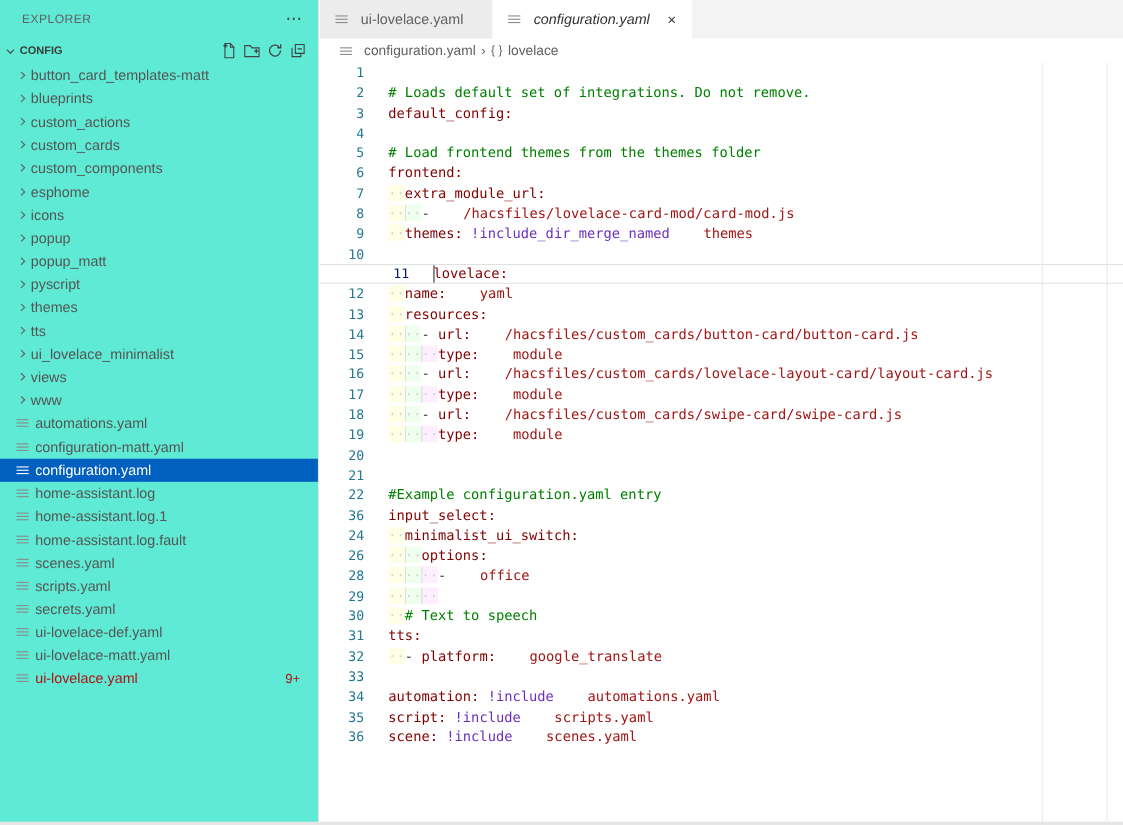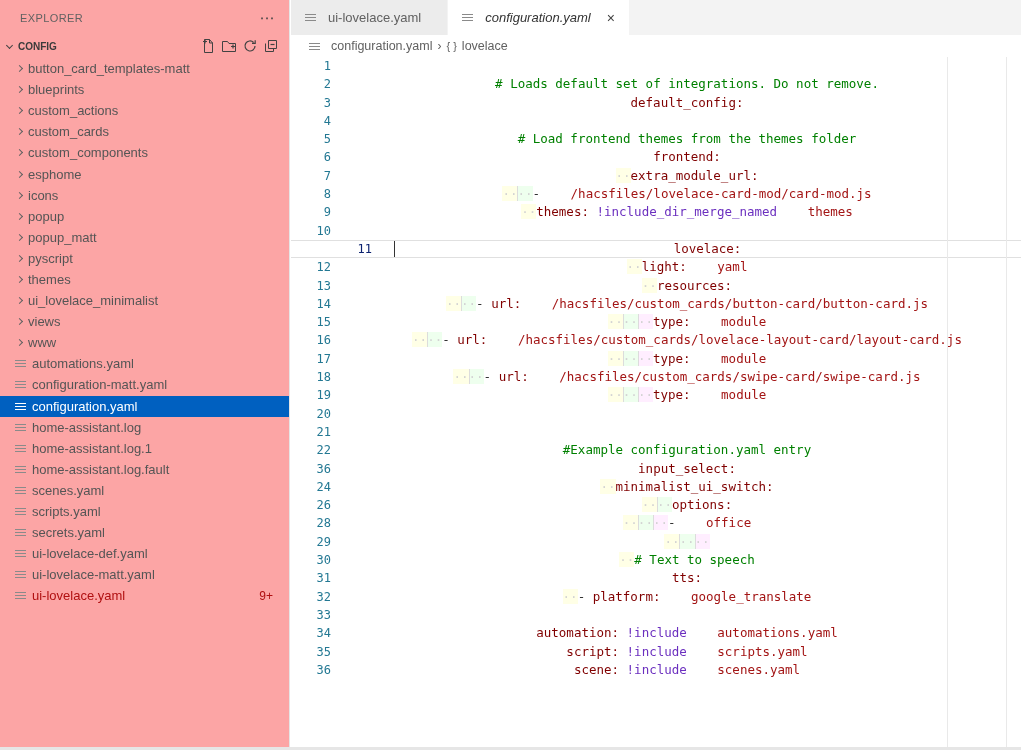--- a/index.html
+++ b/index.html
@@ -5,21 +5,21 @@
   * { margin:0; padding:0; box-sizing:border-box; }
   html,body { background:#fff; }
   .app {
     position:relative; width:1021px; height:750px; overflow:hidden;
     background:#fff; font-family:"Liberation Sans", sans-serif;
     -webkit-font-smoothing:antialiased;
   }
   
   .sidebar {
     position:absolute; left:0; top:0; width:290px; height:750px;
-    background:#fca5a5; border-right:1px solid #e5e5e5;
+    background:#5eead4; border-right:1px solid #e5e5e5;
   }
   .explorer-header {
     height:35px; display:flex; align-items:center; padding:0 14px 0 20px;
     color:#616161; font-size:11px; letter-spacing:.4px;
   }
   .explorer-header .spacer { flex:1; }
   .ellipsis-icon { font-size:15px; color:#424242; cursor:pointer; line-height:1; }
   .section-header {
     height:22px; display:flex; align-items:center; padding:0 10px 0 4px;
     font-size:10px; font-weight:700; color:#3b3b3b;
@@ -67,21 +67,21 @@
   .ruler.r1 { left:656px; }
   .ruler.r2 { left:715px; }
   .code-lines { position:relative; }
   .line {
     display:flex; height:18.3px; line-height:18.3px; white-space:pre;
     font-family:"DejaVu Sans Mono", monospace; font-size:12.5px; color:#000;
   }
   .line.active { box-shadow:inset 0 1px 0 #e0e0e0, inset 0 -1px 0 #e0e0e0; }
   .ln { flex:none; width:40px; text-align:right; font-size:12px; color:var(--c-line_number,#237893); }
   .line.active .ln { color:var(--c-active_line_number,#0b216f);margin-left:41px; }
-  .lc { flex:1; padding-left:22px; position:relative;text-align:center; }
+  .lc { flex:1; padding-left:22px; position:relative; }
   .key { color:var(--c-key,#800000); }
   .str { color:var(--c-string,#a31515);margin-left:23px; }
   .cmt { color:var(--c-comment,#008000); }
   .tag { color:var(--c-tag,#6b2fbf); }
   .pun { color:var(--c-punct,#333); }
   .iw  { color:#d3d3d3; }
   .bg0 { background:rgba(255,255,64,.13); }
   .bg1 { background:rgba(127,255,127,.13); }
   .bg2 { background:rgba(255,127,255,.13); }
   .ig  { box-shadow:inset 1px 0 0 #dcdcdc; }
@@ -170,20 +170,24 @@
         <div class="row">
           <span class="chev right"></span>
           <span>pyscript</span>
         </div>
         <div class="row">
           <span class="chev right"></span>
           <span>themes</span>
         </div>
         <div class="row">
           <span class="chev right"></span>
+          <span>tts</span>
+        </div>
+        <div class="row">
+          <span class="chev right"></span>
           <span>ui_lovelace_minimalist</span>
         </div>
         <div class="row">
           <span class="chev right"></span>
           <span>views</span>
         </div>
         <div class="row">
           <span class="chev right"></span>
           <span>www</span>
         </div>
@@ -264,21 +268,21 @@
           <div class="line"><span class="ln">2</span><span class="lc"><span class="cmt"># Loads default set of integrations. Do not remove.</span></span></div>
           <div class="line"><span class="ln">3</span><span class="lc"><span class="key">default_config:</span></span></div>
           <div class="line"><span class="ln">4</span><span class="lc"></span></div>
           <div class="line"><span class="ln">5</span><span class="lc"><span class="cmt"># Load frontend themes from the themes folder</span></span></div>
           <div class="line"><span class="ln">6</span><span class="lc"><span class="key">frontend:</span></span></div>
           <div class="line"><span class="ln">7</span><span class="lc"><span class="iw bg0">··</span><span class="key">extra_module_url:</span></span></div>
           <div class="line"><span class="ln">8</span><span class="lc"><span class="iw bg0">··</span><span class="iw bg1 ig">··</span><span class="pun">- </span><span class="str">/hacsfiles/lovelace-card-mod/card-mod.js</span></span></div>
           <div class="line"><span class="ln">9</span><span class="lc"><span class="iw bg0">··</span><span class="key">themes: </span><span class="tag">!include_dir_merge_named</span><span class="str"> themes</span></span></div>
           <div class="line"><span class="ln">10</span><span class="lc"></span></div>
           <div class="line active"><span class="ln">11</span><span class="lc"><span class="key">lovelace:</span><span class="cursor"></span></span></div>
-          <div class="line"><span class="ln">12</span><span class="lc"><span class="iw bg0">··</span><span class="key">light: </span><span class="str">yaml</span></span></div>
+          <div class="line"><span class="ln">12</span><span class="lc"><span class="iw bg0">··</span><span class="key">name: </span><span class="str">yaml</span></span></div>
           <div class="line"><span class="ln">13</span><span class="lc"><span class="iw bg0">··</span><span class="key">resources:</span></span></div>
           <div class="line"><span class="ln">14</span><span class="lc"><span class="iw bg0">··</span><span class="iw bg1 ig">··</span><span class="pun">- </span><span class="key">url: </span><span class="str">/hacsfiles/custom_cards/button-card/button-card.js</span></span></div>
           <div class="line"><span class="ln">15</span><span class="lc"><span class="iw bg0">··</span><span class="iw bg1 ig">··</span><span class="iw bg2 ig">··</span><span class="key">type: </span><span class="str">module</span></span></div>
           <div class="line"><span class="ln">16</span><span class="lc"><span class="iw bg0">··</span><span class="iw bg1 ig">··</span><span class="pun">- </span><span class="key">url: </span><span class="str">/hacsfiles/custom_cards/lovelace-layout-card/layout-card.js</span></span></div>
           <div class="line"><span class="ln">17</span><span class="lc"><span class="iw bg0">··</span><span class="iw bg1 ig">··</span><span class="iw bg2 ig">··</span><span class="key">type: </span><span class="str">module</span></span></div>
           <div class="line"><span class="ln">18</span><span class="lc"><span class="iw bg0">··</span><span class="iw bg1 ig">··</span><span class="pun">- </span><span class="key">url: </span><span class="str">/hacsfiles/custom_cards/swipe-card/swipe-card.js</span></span></div>
           <div class="line"><span class="ln">19</span><span class="lc"><span class="iw bg0">··</span><span class="iw bg1 ig">··</span><span class="iw bg2 ig">··</span><span class="key">type: </span><span class="str">module</span></span></div>
           <div class="line"><span class="ln">20</span><span class="lc"></span></div>
           <div class="line"><span class="ln">21</span><span class="lc"></span></div>
           <div class="line"><span class="ln">22</span><span class="lc"><span class="cmt">#Example configuration.yaml entry</span></span></div>

